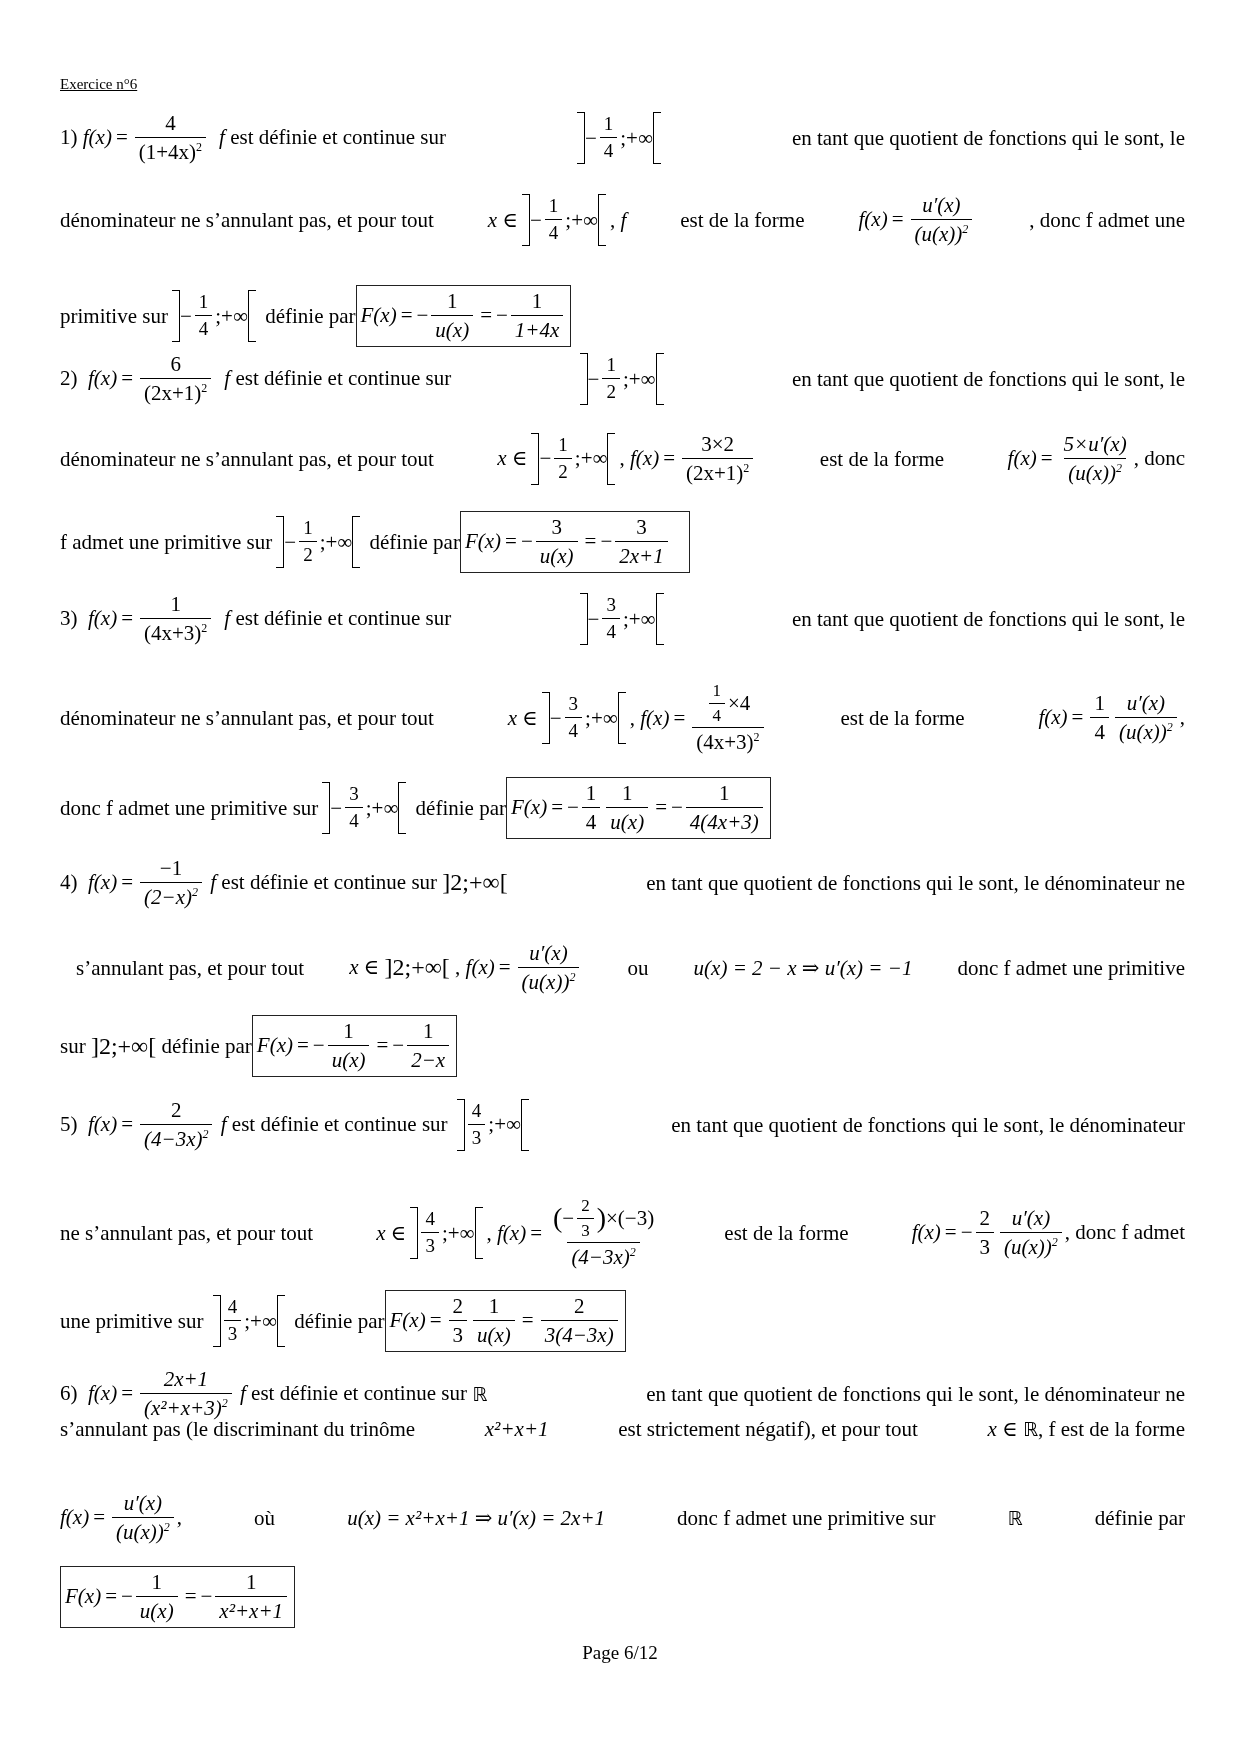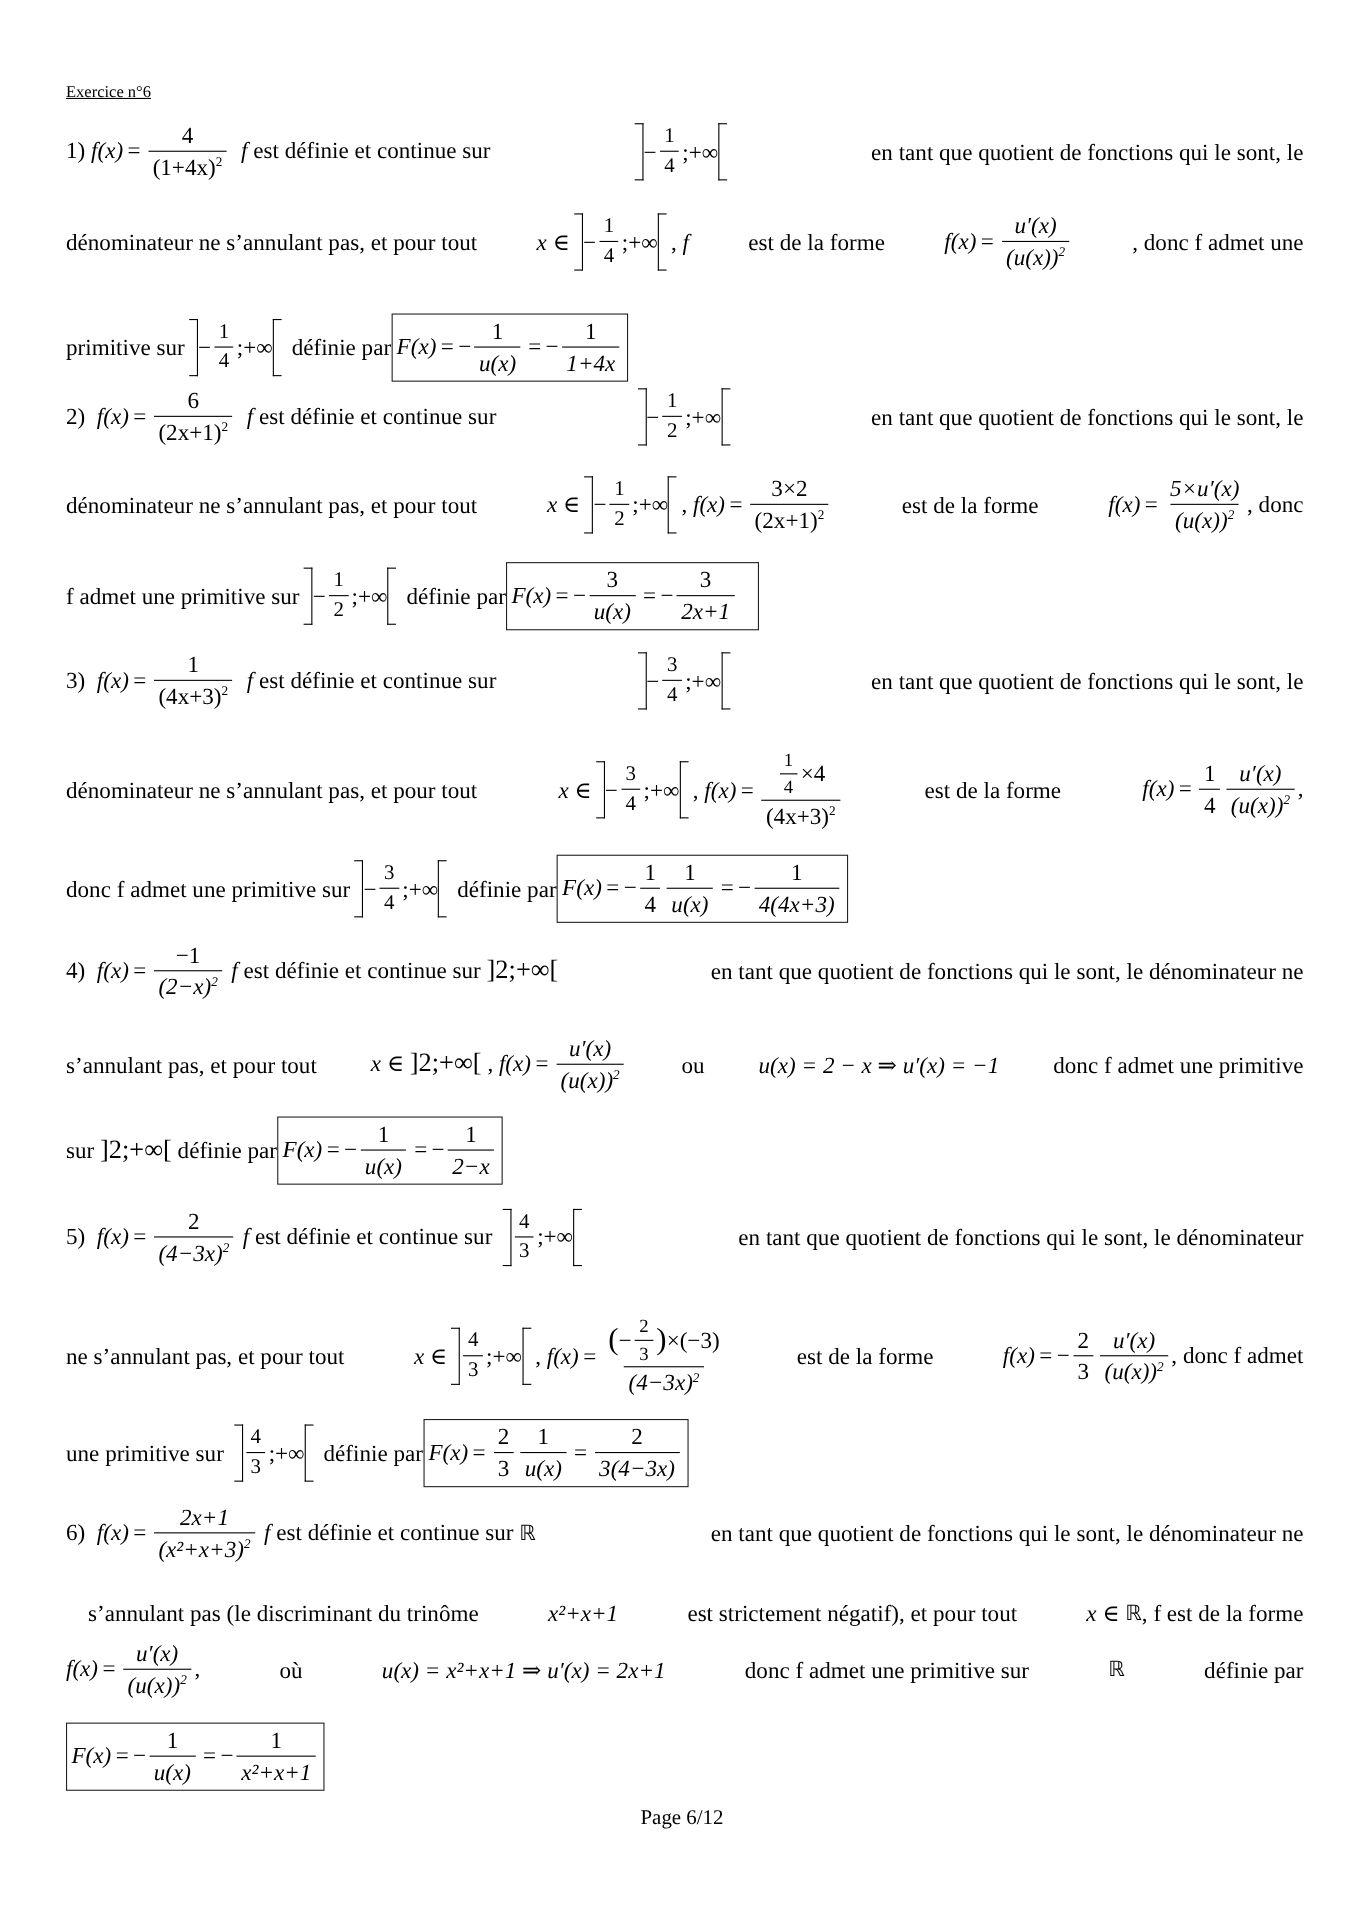--- a/index.html
+++ b/index.html
@@ -295,21 +295,21 @@
     <span class="frac">
         <span class="num">−1</span>
         <span class="den it"><span>(2−x)</span><sup>2</sup></span>
       </span>
     &nbsp;<i>f</i>&nbsp;<span>est définie et continue sur</span>&nbsp;
     <span style="font-size:24px;">]2;+∞[</span>
   </span>
   <span>en tant que quotient de fonctions qui le sont, le dénominateur ne</span>
 </div>
 
-<div class="row just" style="top:934px;height:68px;">
+<div class="row just" style="top:934px;height:68px;margin-left:16px;">
   <span>s’annulant pas, et pour tout</span>
   <span style="display:inline-flex;align-items:center;"><i>x ∈</i>&nbsp;<span style="font-size:24px;">]2;+∞[</span>&nbsp;<span>,</span>&nbsp;
     <i>f(x)</i><span class="eq">=</span>
     <span class="frac">
         <span class="num it">u′(x)</span>
         <span class="den it"><span>(u(x))</span><sup>2</sup></span>
       </span>
   </span>
   <span>ou</span>
   <i>u(x) = 2 − x ⇒ u′(x) = −1</i>
@@ -438,21 +438,21 @@
     <span>6)</span>&nbsp;&nbsp;<i>f(x)</i><span class="eq">=</span>
     <span class="frac">
         <span class="num it">2x+1</span>
         <span class="den it"><span>(x²+x+3)</span><sup>2</sup></span>
       </span>
     &nbsp;<i>f</i>&nbsp;<span>est définie et continue sur</span>&nbsp;<span class="R">ℝ</span>
   </span>
   <span>en tant que quotient de fonctions qui le sont, le dénominateur ne</span>
 </div>
 
-<div class="row just" style="top:1452px;height:30px;margin-left:20px;">
+<div class="row just" style="top:1414px;height:30px;">
   <span>s’annulant pas (le discriminant du trinôme</span>
   <i>x²+x+1</i>
   <span>est strictement négatif), et pour tout</span>
   <span style="display:inline-flex;align-items:center;"><i>x ∈</i>&nbsp;<span class="R">ℝ</span><span>, f est de la forme</span></span>
 </div>
 
 <div class="row just" style="top:1482px;height:72px;">
   <span style="display:inline-flex;align-items:center;">
       <i>f(x)</i>
       <span class="eq">=</span>

